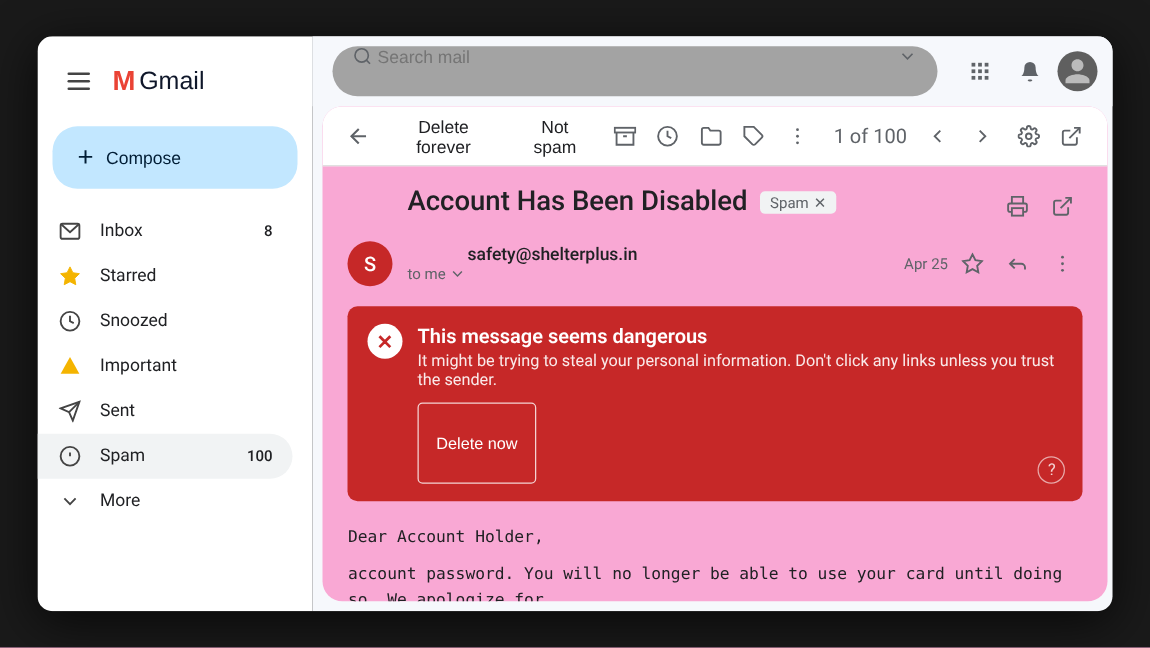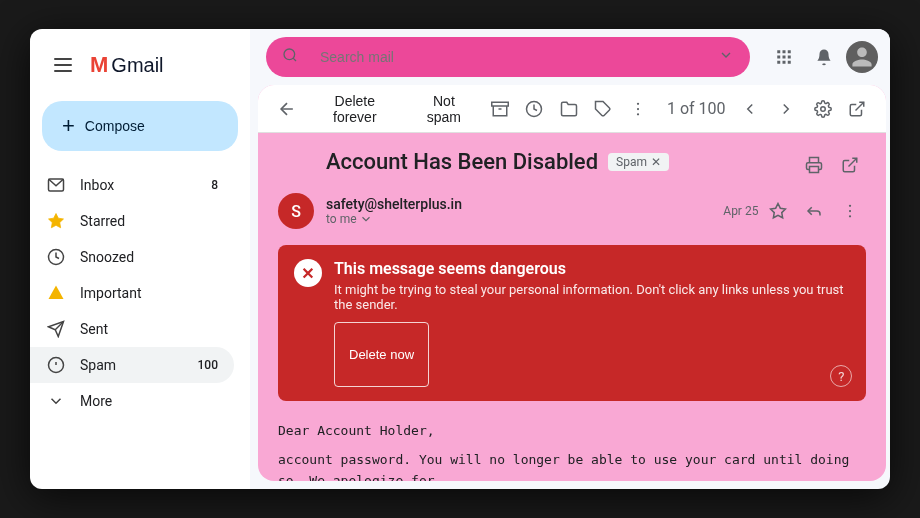--- a/index.html
+++ b/index.html
@@ -133,27 +133,27 @@
     .topbar {
       display: flex;
       align-items: center;
       padding: 8px 16px;
       background: #f6f8fc;
       height: 56px;
       gap: 8px;
     }
     .search-bar {
       flex: 1;
-      background: #ec4899;
+      background: #a3a3a3;
       border-radius: 24px;
       display: flex;
-      align-items: center;
+      align-items: flex-start;
       padding: 0 16px;
       height: 40px;
-      gap: 22px;
+      gap: 4px;
     }
     .search-icon-wrap {
       color: #5f6368;
       font-size: 16px;
     }
     .search-input {
       flex: 1;
       border: none;
       background: transparent;
       outline: none;
@@ -309,20 +309,21 @@
     .sender-info {
       flex: 1;
     }
     .sender-name {
       font-size: 14px;
       font-weight: 500;
       color: #202124;
       display: flex;
       align-items: flex-start;
       gap: 4px;
+      margin-left: 48px;
     }
     .sender-to {
       font-size: 12px;
       color: #5f6368;
       display: flex;
       align-items: center;
       gap: 2px;
       cursor: pointer;
     }
     .sender-actions {

